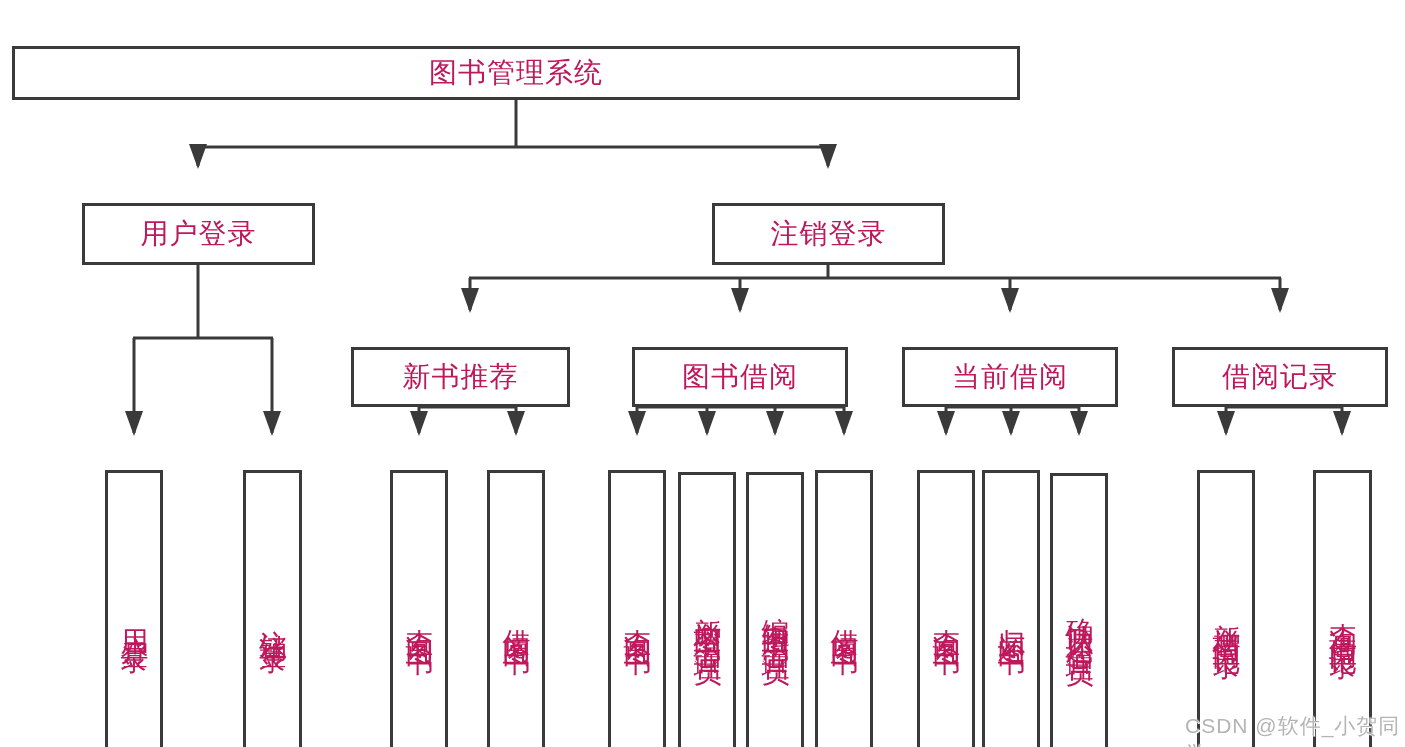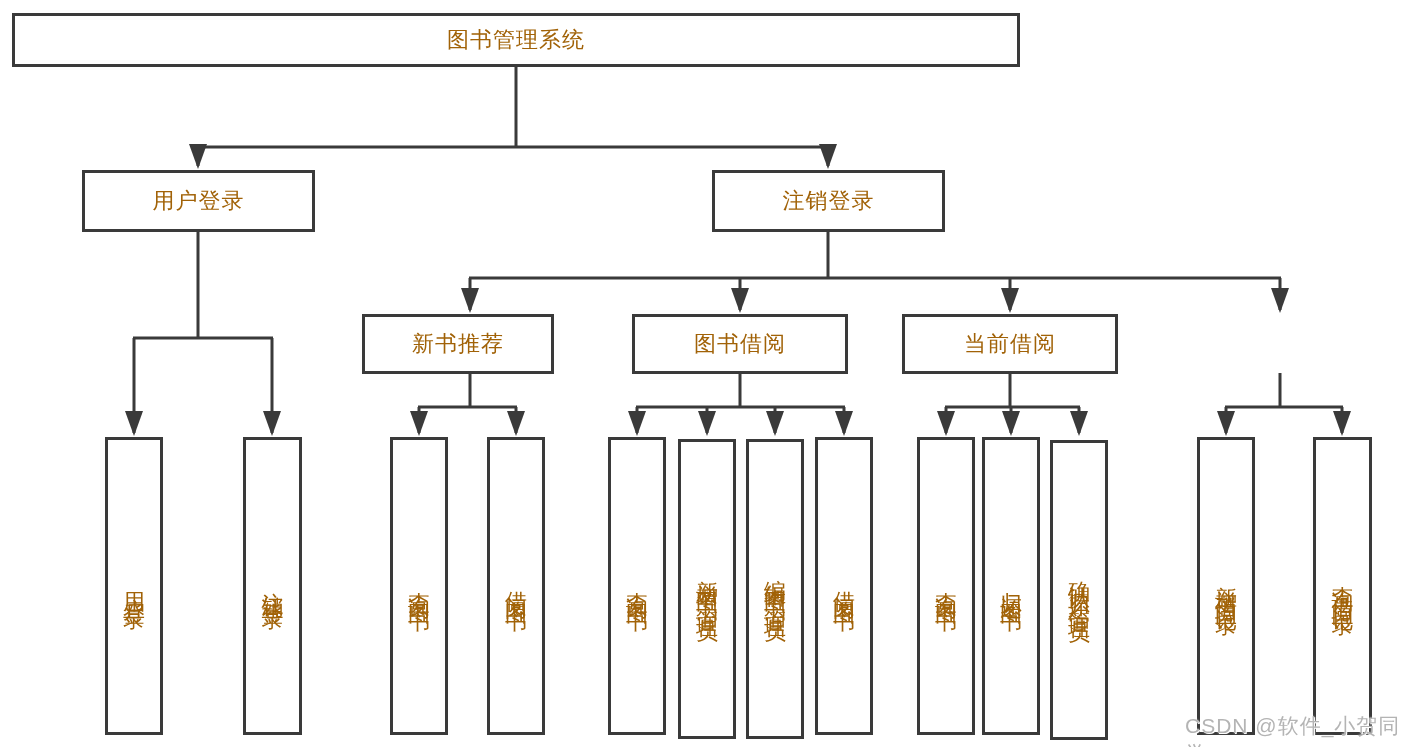--- a/index.html
+++ b/index.html
@@ -4,23 +4,23 @@
 <style>
   html,body{margin:0;padding:0;background:#ffffff;}
   body{
     width:1405px;height:747px;position:relative;overflow:hidden;
     font-family:"Liberation Sans","DejaVu Sans",sans-serif;
   }
   .stage{position:absolute;left:0;top:0;width:1405px;height:747px;}
   .connectors{position:absolute;left:0;top:0;z-index:1;}
   .box{
     position:absolute;box-sizing:border-box;background:#ffffff;
-    border:3px solid #3a3a3a;color:#a16207;
+    border:3px solid #3a3a3a;color:#be185d;
     display:flex;align-items:center;justify-content:center;
-    font-size:22px;z-index:2;white-space:nowrap;
+    font-size:28px;z-index:2;white-space:nowrap;margin-top:33px;
   }
   .h{letter-spacing:1px;}
   .v{
     writing-mode:vertical-rl;text-orientation:mixed;
     letter-spacing:6px;line-height:1;
   }
   .watermark{
     position:absolute;z-index:4;font-size:21px;color:#b4b4b4;
     text-shadow:0 0 2px #ffffff,1px 1px 0 #ffffff;letter-spacing:1px;
   }
@@ -59,23 +59,24 @@
       <polygon points="1217,411 1235,411 1226,436"></polygon>
       <polygon points="1333,411 1351,411 1342,436"></polygon>
     </g>
   </svg>
 
   <div class="box h" style="left:12px;top:13px;width:1008px;height:54px">图书管理系统</div>
 
   <div class="box h" style="left:82px;top:170px;width:233px;height:62px">用户登录</div>
   <div class="box h" style="left:712px;top:170px;width:233px;height:62px">注销登录</div>
 
-  <div class="box h" style="left:362px;top:314px;width:192px;height:60px">新书推荐</div>
+  <div class="box h" style="left:351px;top:314px;width:219px;height:60px">新书推荐</div>
   <div class="box h" style="left:902px;top:314px;width:216px;height:60px">当前借阅</div>
   <div class="box h" style="left:632px;top:314px;width:216px;height:60px">图书借阅</div>
+  <div class="box h" style="left:1172px;top:314px;width:216px;height:60px">借阅记录</div>
 
   <div class="box v" style="left:105px;top:437px;width:58px;height:298px">用户登录</div>
   <div class="box v" style="left:243px;top:437px;width:59px;height:298px">注销登录</div>
 
   <div class="box v" style="left:390px;top:437px;width:58px;height:298px">查询图书</div>
   <div class="box v" style="left:487px;top:437px;width:58px;height:298px">借阅图书</div>
 
   <div class="box v" style="left:608px;top:437px;width:58px;height:298px">查询图书</div>
   <div class="box v" style="left:678px;top:439px;width:58px;height:300px">新增图书（管理员）</div>
   <div class="box v" style="left:746px;top:439px;width:58px;height:300px">编辑图书（管理员）</div>

